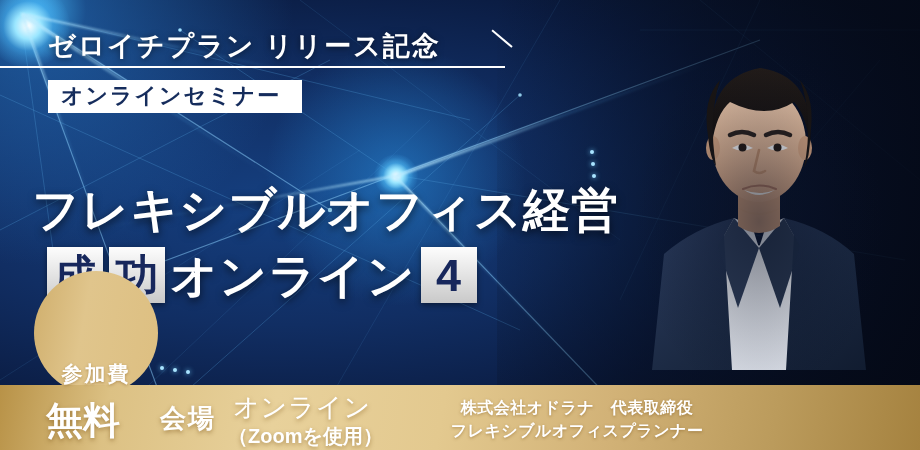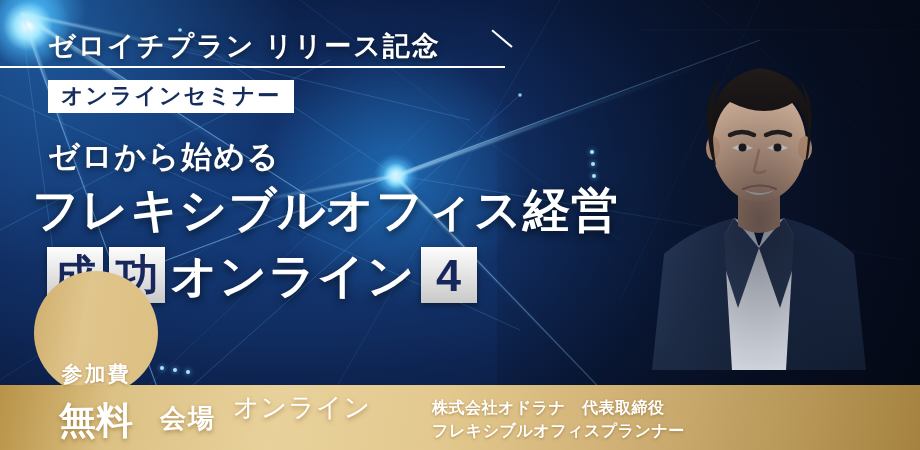--- a/index.html
+++ b/index.html
@@ -66,21 +66,21 @@
   .kicker {
     position: absolute; left: 48px; top: 28px;
     font-size: 27px; font-weight: 700; color: #ffffff;
     letter-spacing: 2px; white-space: nowrap;
     text-shadow: 0 1px 6px rgba(0,0,0,.55);
   }
   .badge-seminar {
     position: absolute; left: 48px; top: 80px;
     background: #ffffff; color: #152c5c;
     font-size: 22px; font-weight: 700; letter-spacing: 2px;
-    padding: 5px 13px 6px 13px; white-space: nowrap; line-height: 1;
+    padding: 5px 21px 6px 13px; white-space: nowrap; line-height: 1;
   }
   .line-sub {
     position: absolute; left: 48px; top: 136px;
     font-size: 31px; font-weight: 700; color: #ffffff;
     letter-spacing: 1.5px; white-space: nowrap;
     text-shadow: 0 2px 7px rgba(0,0,0,.6);
   }
   .line-main {
     position: absolute; left: 32px; top: 186px;
     font-size: 47px; font-weight: 700; color: #ffffff;
@@ -122,41 +122,41 @@
     position: absolute; left: 34px; bottom: 55px; width: 124px; height: 124px;
     border-radius: 50%;
     background: linear-gradient(100deg, #cfae6c 0%, #e0c58c 40%, #ddbf81 100%);
   }
   .fee-label {
     position: absolute; left: 50px; bottom: 62px; width: 92px; text-align: center;
     font-size: 21px; font-weight: 700; color: #ffffff; letter-spacing: 2px;
     text-shadow: 0 1px 3px rgba(120,80,20,.45);
   }
   .fee-value {
-    position: absolute; left: 46px; bottom: 8px; width: 100px; text-align: center;
+    position: absolute; left: 46px; bottom: 8px; width: 100px; 
     font-size: 37px; font-weight: 700; color: #ffffff; line-height: 1.1;
     text-shadow: 0 2px 4px rgba(120,80,20,.5);
   }
   .venue-label {
     position: absolute; left: 160px; bottom: 14px;
     font-size: 26px; font-weight: 700; color: #ffffff; letter-spacing: 2px;
     text-shadow: 0 2px 4px rgba(120,80,20,.5);
   }
   .venue-value {
     position: absolute; left: 233px; bottom: 30px;
     font-size: 26px; font-weight: 400; color: #ffffff; line-height: 1;
     letter-spacing: 1px; text-shadow: 0 2px 4px rgba(120,80,20,.5);
   }
   .venue-note {
     position: absolute; left: 228px; bottom: 4px;
     font-size: 20px; font-weight: 700; color: #ffffff; line-height: 1;
     letter-spacing: 0px; text-shadow: 0 2px 4px rgba(120,80,20,.5);
   }
   .speaker-block {
-    position: absolute; left: 432px; bottom: 8px; width: 290px; text-align: left;
+    position: absolute; left: 432px; bottom: 8px; width: 290px; text-align: center;
   }
   .speaker-line {
     font-size: 16px; font-weight: 700; color: #ffffff; line-height: 1.45;
     letter-spacing: .5px; white-space: nowrap;
     text-shadow: 0 1px 3px rgba(120,80,20,.5);
   }
   .speaker-name {
     position: absolute; left: 728px; bottom: 10px;
     font-size: 35px; font-weight: 700; color: #ffffff; line-height: 1;
     letter-spacing: 3px; white-space: nowrap;
@@ -281,37 +281,37 @@
       <path d="M104 168 Q125 178 146 168 Q125 182 104 168 Z" fill="#c9976f" opacity=".5"></path>
     </svg>
   </div>
 
   <div class="kicker">ゼロイチプラン リリース記念</div>
   <div class="top-rule"></div>
   <div class="top-rule-tick"></div>
 
   <div class="badge-seminar">オンラインセミナー</div>
 
-  <div class="line-sub">ゼロから始める</div>
   <div class="line-main">フレキシブルオフィス経営</div>
 
   <div class="line-steps">
     <span class="kbox">成</span>
     <span class="kbox">功</span>
     <span class="plain">オンライン</span>
     <span class="kbox num">4</span>
   </div>
 
   <div class="gold-dome"></div>
   <div class="gold-bar"></div>
 
   <div class="fee-label">参加費</div>
   <div class="fee-value">無料</div>
 
   <div class="venue-label">会場</div>
   <div class="venue-value">オンライン</div>
+  <div class="venue-note">（Zoomを使用）</div>
 
   <div class="speaker-block">
     <div class="speaker-line">株式会社オドラナ　代表取締役</div>
     <div class="speaker-line">フレキシブルオフィスプランナー</div>
   </div>
 
 </div>
 
 </body></html>

